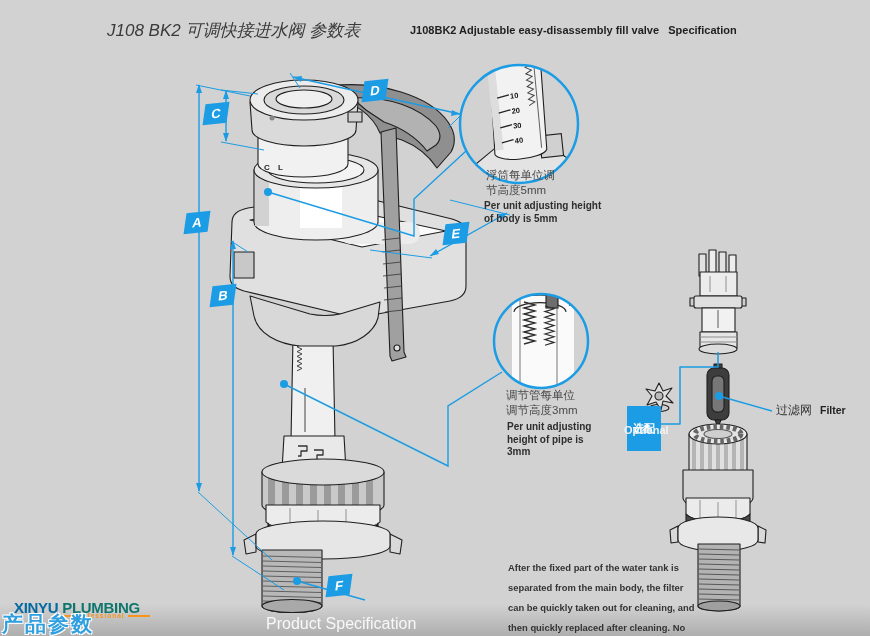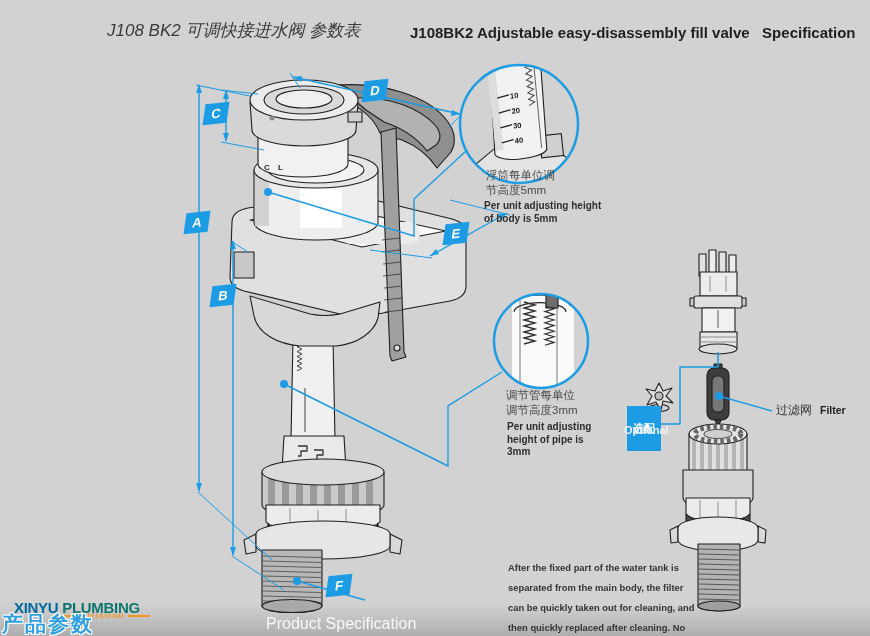--- a/index.html
+++ b/index.html
@@ -1,20 +1,20 @@
 <!DOCTYPE html>
 <html><head>
 <meta charset="utf-8">
 <style>
   html,body{margin:0;padding:0;background:#888;}
   .stage{position:relative;width:870px;height:636px;background:#d2d2d2;overflow:hidden;
          font-family:"Liberation Sans",sans-serif;}
   .abs{position:absolute;}
   .title-left{left:107px;top:19px;font-size:17px;font-style:italic;color:#3a3a3a;white-space:pre;}
-  .title-right{left:410px;top:24px;font-size:15px;font-weight:bold;color:#1f1f1f;white-space:pre;}
+  .title-right{left:410px;top:24px;font-size:11px;font-weight:bold;color:#1f1f1f;white-space:pre;}
   .cap-cn{font-size:11.5px;color:#4a4a4a;line-height:15px;white-space:pre-line;}
   .cap-en{font-size:10px;font-weight:bold;color:#2e2e2e;line-height:12.5px;white-space:pre-line;}
   .note-en{left:484px;top:558px;width:196px;font-size:9.4px;font-weight:bold;color:#333;
            line-height:20px;white-space:pre-line;margin-left:24px;}
   .note-cn{left:636px;top:579px;width:190px;font-size:13px;color:#4a4a4a;line-height:14.2px;
            white-space:pre-line;}
   .dim-label{position:absolute;width:24px;height:21px;background:#1b9ce4;color:#fff;
              font-size:13px;font-weight:bold;line-height:21px;text-align:center;
              transform:skew(-8deg,-6deg);}
   .opt-box{left:627px;top:406px;background:#1b9ce4;color:#fff;font-size:11px;font-weight:bold;

